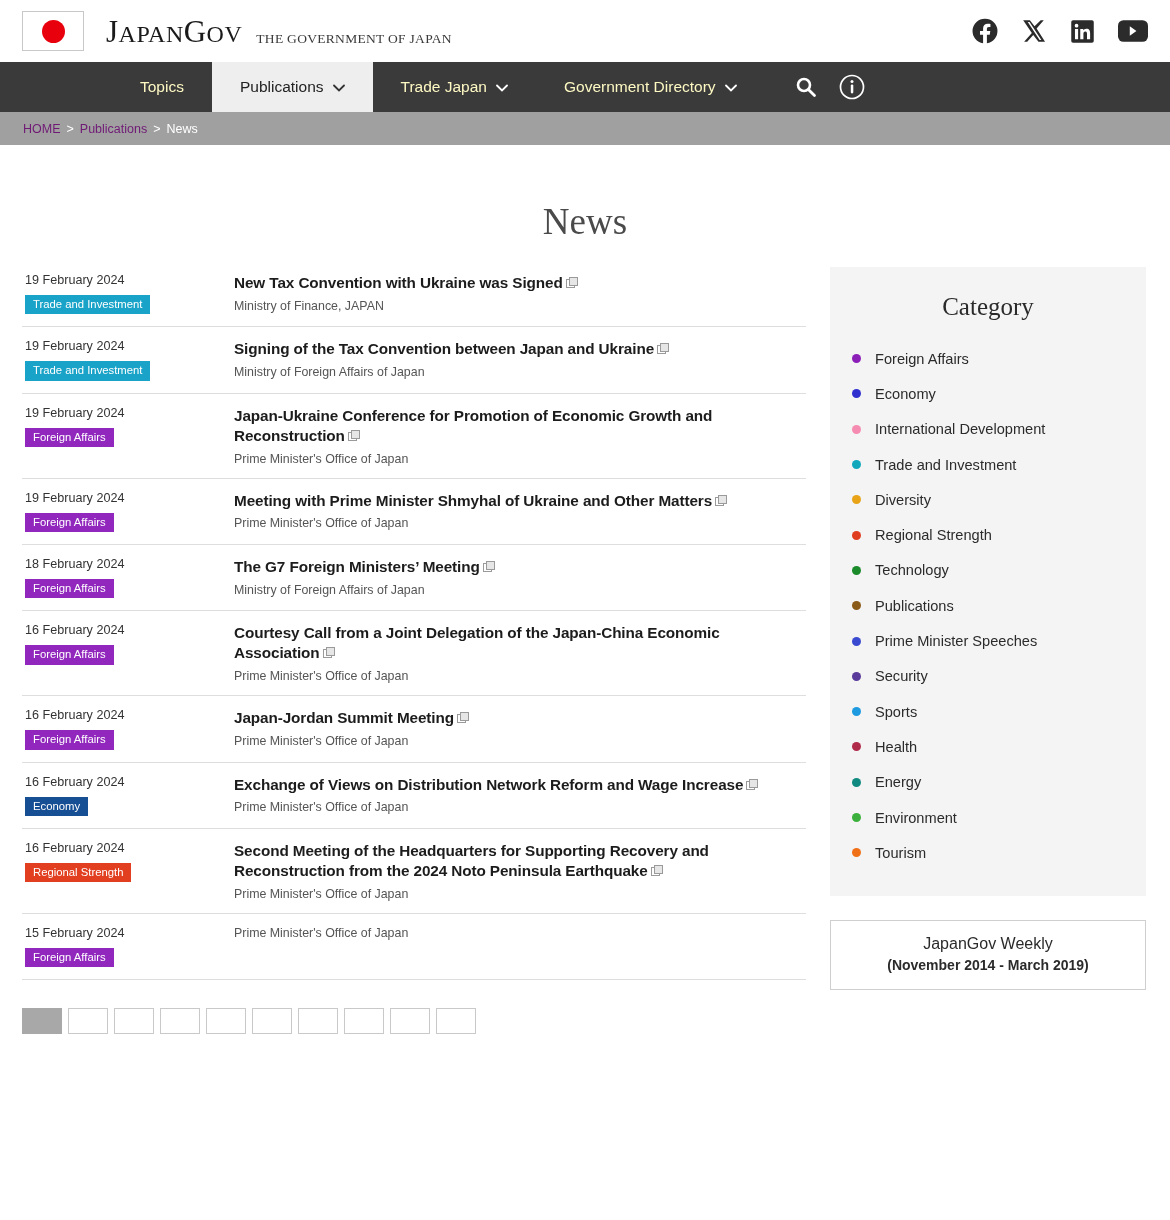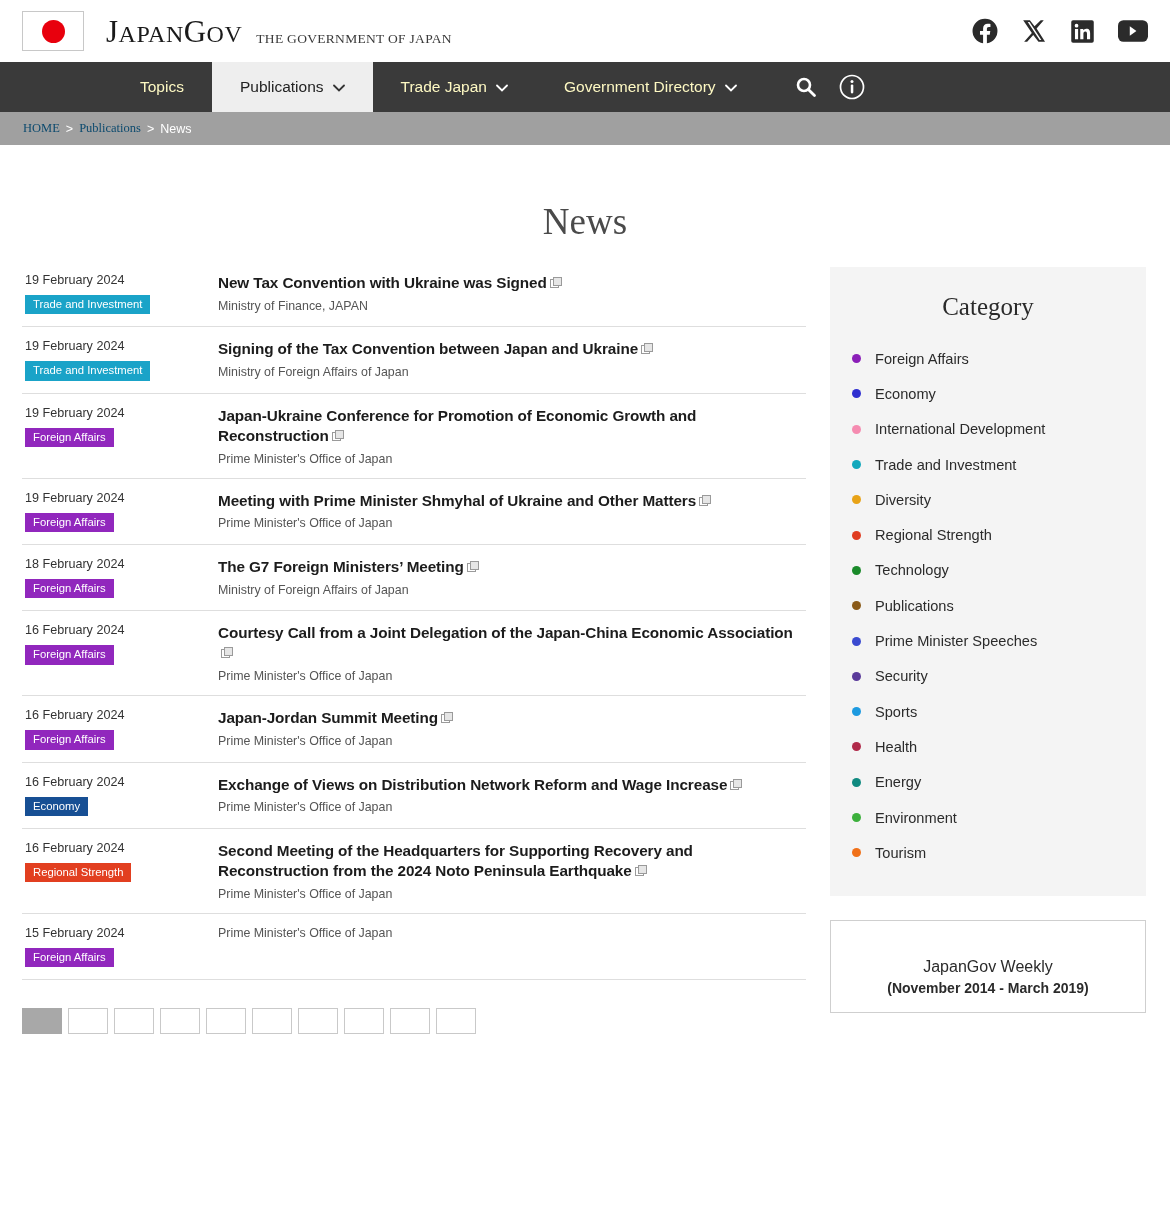--- a/index.html
+++ b/index.html
@@ -76,21 +76,21 @@
   
   .breadcrumb {
     height:33px;
     background:#a0a0a0;
     display:flex; align-items:center;
     padding-left:23px;
     color:#fff;
     font-size:12.5px;
   }
   .breadcrumb .sep { margin:0 6px; }
-  .breadcrumb a { color:#0c4a6e; text-decoration:none;font-family:Liberation Serif, serif; }
+  .breadcrumb a { color:#701a75; text-decoration:none; }
 
   
   .page-title {
     text-align:center;
     font-family:"Liberation Serif", serif;
     font-size:37px;
     font-weight:400;
     color:#4a4a4a;
     margin:55px 0 24px 0;
   }
@@ -109,21 +109,21 @@
   .news-meta { width:196px; flex:none; padding-left:3px; }
   .news-date { font-size:12.6px; color:#333; margin-bottom:7px; }
   .badge {
     display:inline-block;
     color:#fff;
     font-size:11.3px;
     padding:3px 8px 4px 8px;
     line-height:1.1;
     white-space:nowrap;
   }
-  .news-body { flex:1; padding-right:4px; }
+  .news-body { flex:1; padding-right:4px;margin-left:16px; }
   .news-title {
     font-size:15.3px;
     font-weight:bold;
     color:#1c1c1c;
     line-height:1.30;
     margin:0 0 6px 0;
     letter-spacing:-0.1px;
   }
   .news-title a { color:#1c1c1c; text-decoration:none; }
   .news-source { font-size:12.4px; color:#555; }
@@ -173,21 +173,21 @@
   .cat-label { font-size:14.6px; color:#2b2b2b; }
 
   .weekly-box {
     margin-top:24px;
     border:1px solid #cfcfcf;
     background:#fff;
     text-align:center;
     padding:14px 10px 16px 10px;
     cursor:pointer;
   }
-  .weekly-l1 { font-size:16px; color:#2b2b2b; margin-bottom:4px;margin-top:23px; }
+  .weekly-l1 { font-size:16px; color:#2b2b2b; margin-bottom:4px; }
   .weekly-l2 { font-size:14px; color:#2b2b2b;font-weight:bold; }
 
   
   .pagination {
     display:flex;
     gap:6px;
     justify-content:center;
     margin-top:28px;
     padding-right:330px;
   }

